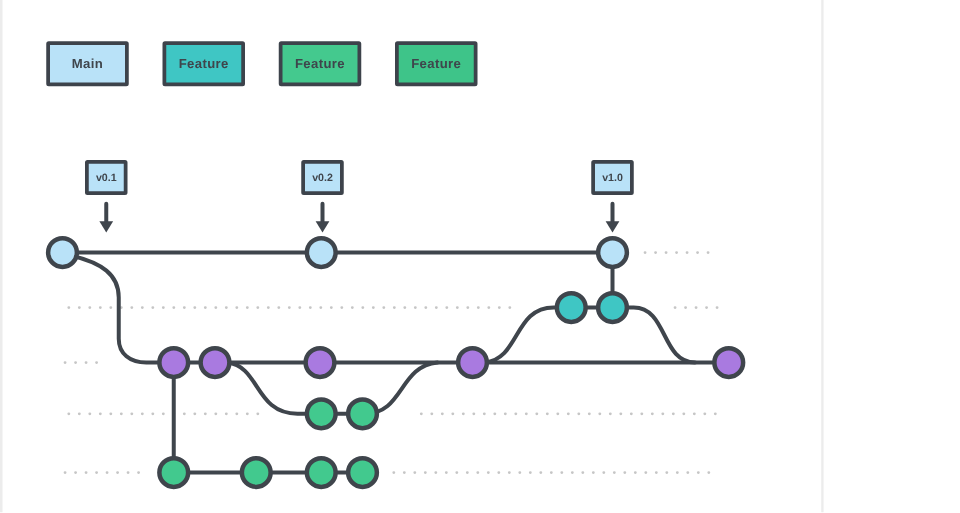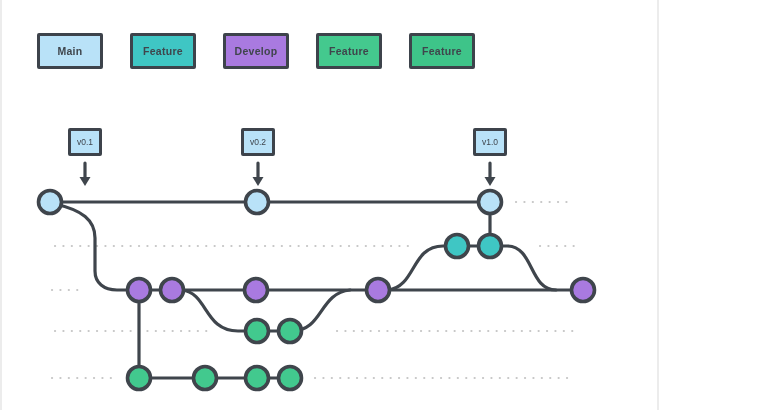--- a/index.html
+++ b/index.html
@@ -27,35 +27,34 @@
     letter-spacing:0.3px;
   }
   .tag{
     position:absolute;top:128px;
     box-sizing:border-box;
     width:34px;height:28px;
     border:3px solid #3d434b;
     border-radius:2px;
     background:#b9e2f8;
     display:flex;align-items:center;justify-content:center;
-    font-size:8.5px;font-weight:normal;color:#3f454c;
+    font-size:8.5px;font-weight:bold;color:#3f454c;
   }
   svg.graph{position:absolute;left:0;top:0;}
 </style>
 </head>
 <body>
 
 <div class="page">
   <div class="page-edge left"></div>
   <div class="page-edge right"></div>
 
   <div class="legend" id="legend">
       <div class="legend-box" style="background: rgb(185, 226, 248); border-color: rgb(61, 67, 75);">Main</div>
       <div class="legend-box" style="background: rgb(63, 198, 196); border-color: rgb(61, 67, 75);">Feature</div>
-      <div class="legend-box" style="background: rgb(169, 122, 224); border-color: rgb(61, 67, 75);">Develop</div>
       <div class="legend-box" style="background: rgb(68, 201, 142); border-color: rgb(61, 67, 75);">Feature</div>
       <div class="legend-box" style="background: rgb(62, 196, 137); border-color: rgb(61, 67, 75);">Feature</div>
     </div>
 
   <div id="tags">
       <div class="tag" style="left: 68px;">v0.1</div>
       <div class="tag" style="left: 241px;">v0.2</div>
       <div class="tag" style="left: 473px; text-align: right;">v1.0</div>
     </div>
 

